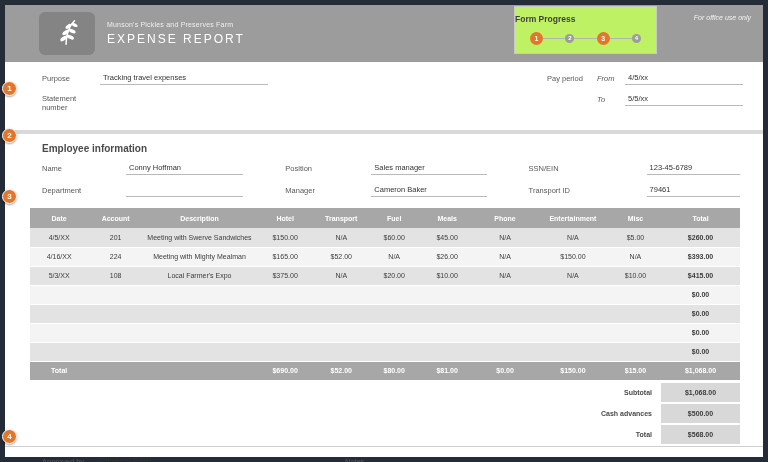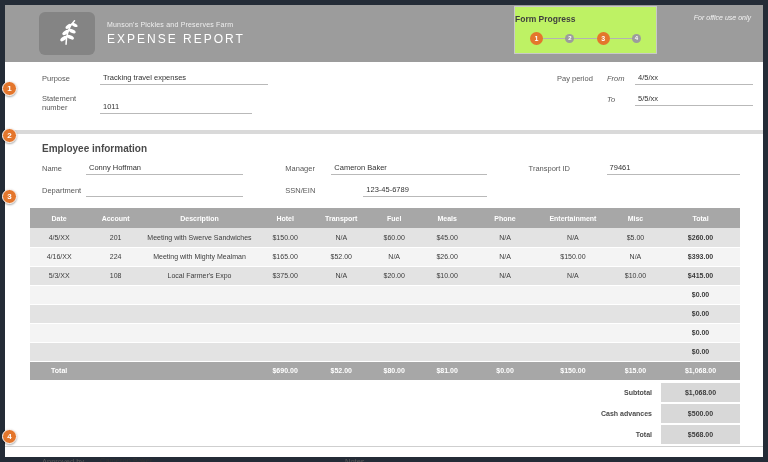--- a/index.html
+++ b/index.html
@@ -70,21 +70,21 @@
   }
 
   
   .flabel { font-size: 7.5px; color: #595959; flex: 0 0 auto; padding-bottom: 2px; }
   .fvalue {
     font-size: 7.5px; color: #333; border-bottom: 1px solid #b9b9b9;
     padding: 0 3px 2px; height: 12px; white-space: nowrap; overflow: hidden;
   }
 
   
-  .section1 { padding: 11px 10px 7px 37px; display: flex; justify-content: space-between; }
+  .section1 { padding: 11px 20px 7px 37px; display: flex; justify-content: space-between; }
   .s1-left .frow { display: flex; align-items: flex-end; margin-bottom: 9px; }
   .s1-left .flabel { width: 58px; }
   .purpose-value { width: 168px; }
   .statement-value { width: 152px; }
   .pay-block { width: 196px; }
   .pay-row { display: flex; align-items: center; margin-bottom: 9px; }
   .pp-label { width: 50px; }
   .ft-label { width: 28px; font-style: italic; }
   .ft-value { flex: 1; }
 
@@ -92,21 +92,21 @@
 
   
   .section2 { padding: 9px 23px 4px 37px; }
   .sec2-title { font-size: 10px; font-weight: bold; color: #4a4a4a; margin-bottom: 9px; }
   .emp-grid {
     display: grid; grid-template-columns: 1fr 1fr 1.05fr;
     grid-template-rows: auto auto; grid-auto-flow: column;
     column-gap: 42px; row-gap: 10px;
   }
   .efield { display: flex; align-items: flex-end; }
-  .efield .fvalue { flex: 1; }
+  .efield .fvalue { flex: 1; margin-left: 40px; }
   .lw1 { width: 44px; } .lw2 { width: 46px; } .lw3 { width: 78px; }
 
   
   .table-wrap { margin: 7px 23px 0 25px; }
   table { width: 100%; border-collapse: collapse; table-layout: fixed; }
   th {
     background: #a7a7a7; color: #fff; font-size: 7px; font-weight: bold;
     height: 20px; overflow: hidden; white-space: nowrap; padding: 0 2px;
   }
   td {
@@ -183,21 +183,20 @@
   </div>
 
   <div class="section1">
     <div class="s1-left">
       <div class="frow">
         <span class="flabel">Purpose</span>
         <span class="fvalue purpose-value">Tracking travel expenses</span>
       </div>
       <div class="frow">
         <span class="flabel">Statement number</span>
-        <span class="fvalue statement-value">1011</span>
       </div>
     </div>
     <div class="pay-block">
       <div class="pay-row">
         <span class="flabel pp-label">Pay period</span>
         <span class="flabel ft-label">From</span>
         <span class="fvalue ft-value">4/5/xx</span>
       </div>
       <div class="pay-row">
         <span class="flabel pp-label"></span>
@@ -212,20 +211,24 @@
   <div class="section2">
     <div class="sec2-title">Employee information</div>
     <div class="emp-grid">
       <div class="efield">
         <span class="flabel lw1">Name</span>
         <span class="fvalue">Conny Hoffman</span>
       </div>
       <div class="efield">
         <span class="flabel lw1">Department</span>
         <span class="fvalue"></span>
+      </div>
+      <div class="efield">
+        <span class="flabel lw2">Position</span>
+        <span class="fvalue">Sales manager</span>
       </div>
       <div class="efield">
         <span class="flabel lw2">Manager</span>
         <span class="fvalue">Cameron Baker</span>
       </div>
       <div class="efield">
         <span class="flabel lw3">SSN/EIN</span>
         <span class="fvalue">123-45-6789</span>
       </div>
       <div class="efield">

